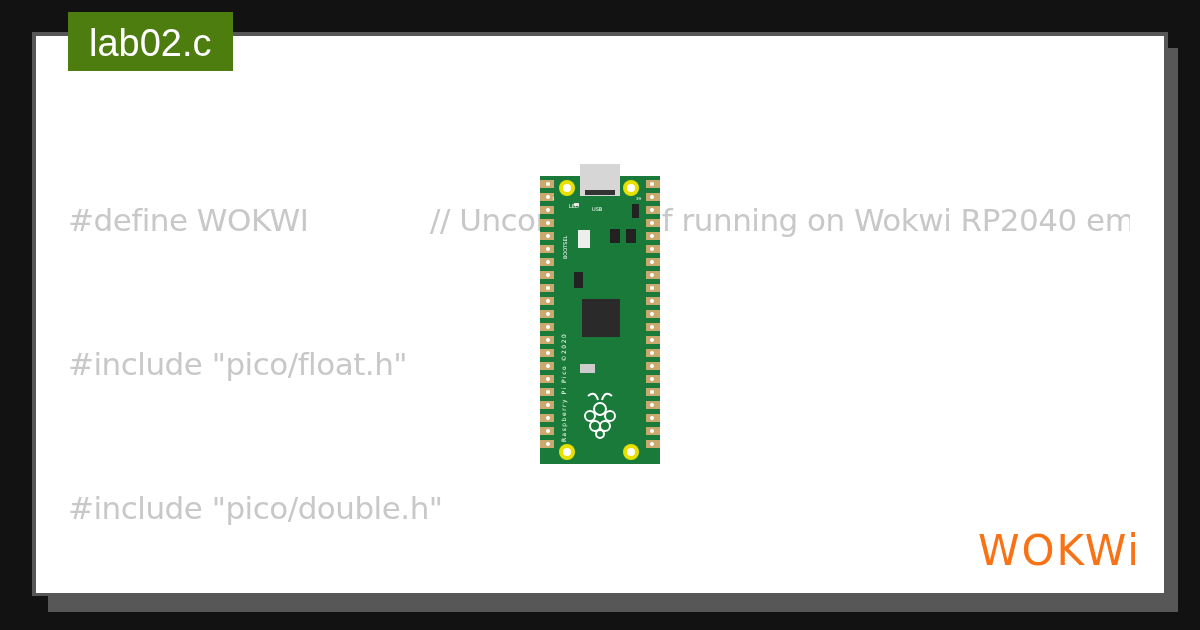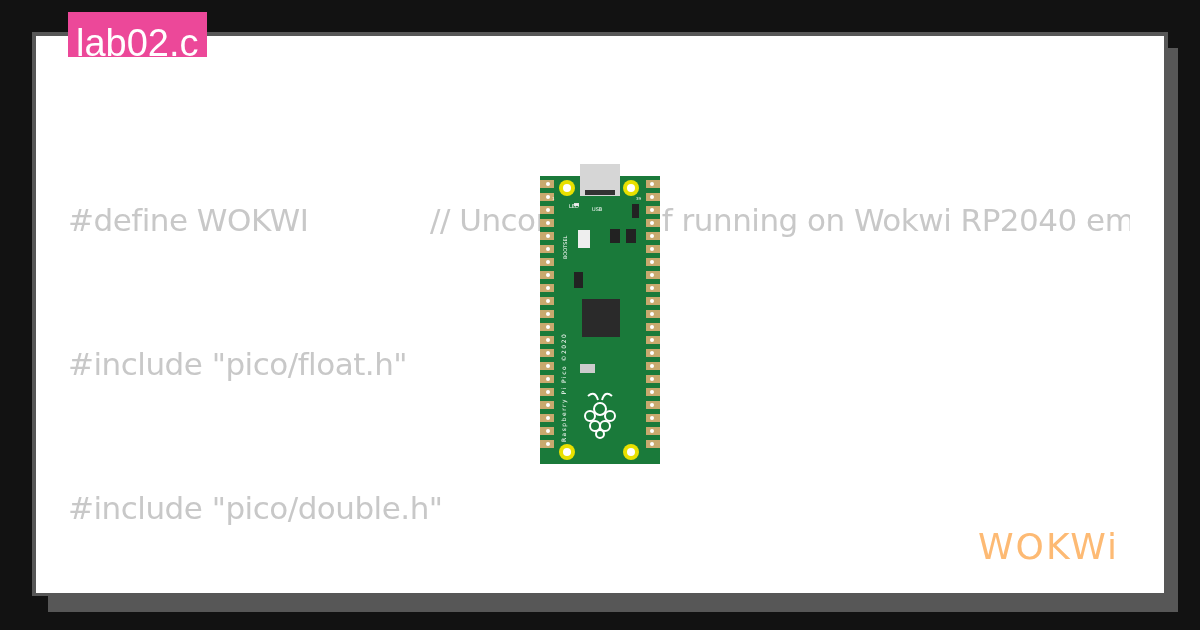--- a/index.html
+++ b/index.html
@@ -10,35 +10,35 @@
     .shadow {
       position: absolute; left: 48px; top: 48px; width: 1130px; height: 564px; background: #575757;
     }
     .card-border {
       position: absolute; left: 32px; top: 32px; width: 1136px; height: 564px; background: #575757;
     }
     .card {
       position: absolute; left: 36px; top: 36px; width: 1128px; height: 557px; background: #ffffff; overflow: hidden;
     }
     .title-tab {
-      position: absolute; left: 68px; top: 12px; height: 45px; padding: 0 8px; background: #ec4899;
+      position: absolute; left: 68px; top: 12px; height: 59px; padding: 0 21px; background: #4d7c0f;
       color: #ffffff; font-size: 38px; line-height: 63px; z-index: 5;
     }
     .code {
       position: absolute; left: 32px; top: 64px; width: 1062px; color: #c8c8c8;
       font-size: 31px; line-height: 48px; white-space: pre; overflow: hidden;
       font-family: "DejaVu Sans", sans-serif; letter-spacing: -0.5px;
     }
     .code .line { height: 48px; }
     .board {
       position: absolute; left: 540px; top: 164px; width: 120px; height: 300px; z-index: 4;
     }
     .wokwi-logo {
       position: absolute; left: 978px; top: 526px; z-index: 6;
-      font-family: "DejaVu Sans", sans-serif; font-size: 36px; color: #fdba74; letter-spacing: 2px;
+      font-family: "DejaVu Sans", sans-serif; font-size: 42px; color: #f97316; letter-spacing: 2px;
     }
   </style>
 </head>
 <body>
 
 <div class="shadow"></div>
 <div class="card-border"></div>
 <div class="card">
   <div class="code">
     <div class="line">#define WOKWI             // Uncomment if running on Wokwi RP2040 emulator</div>

